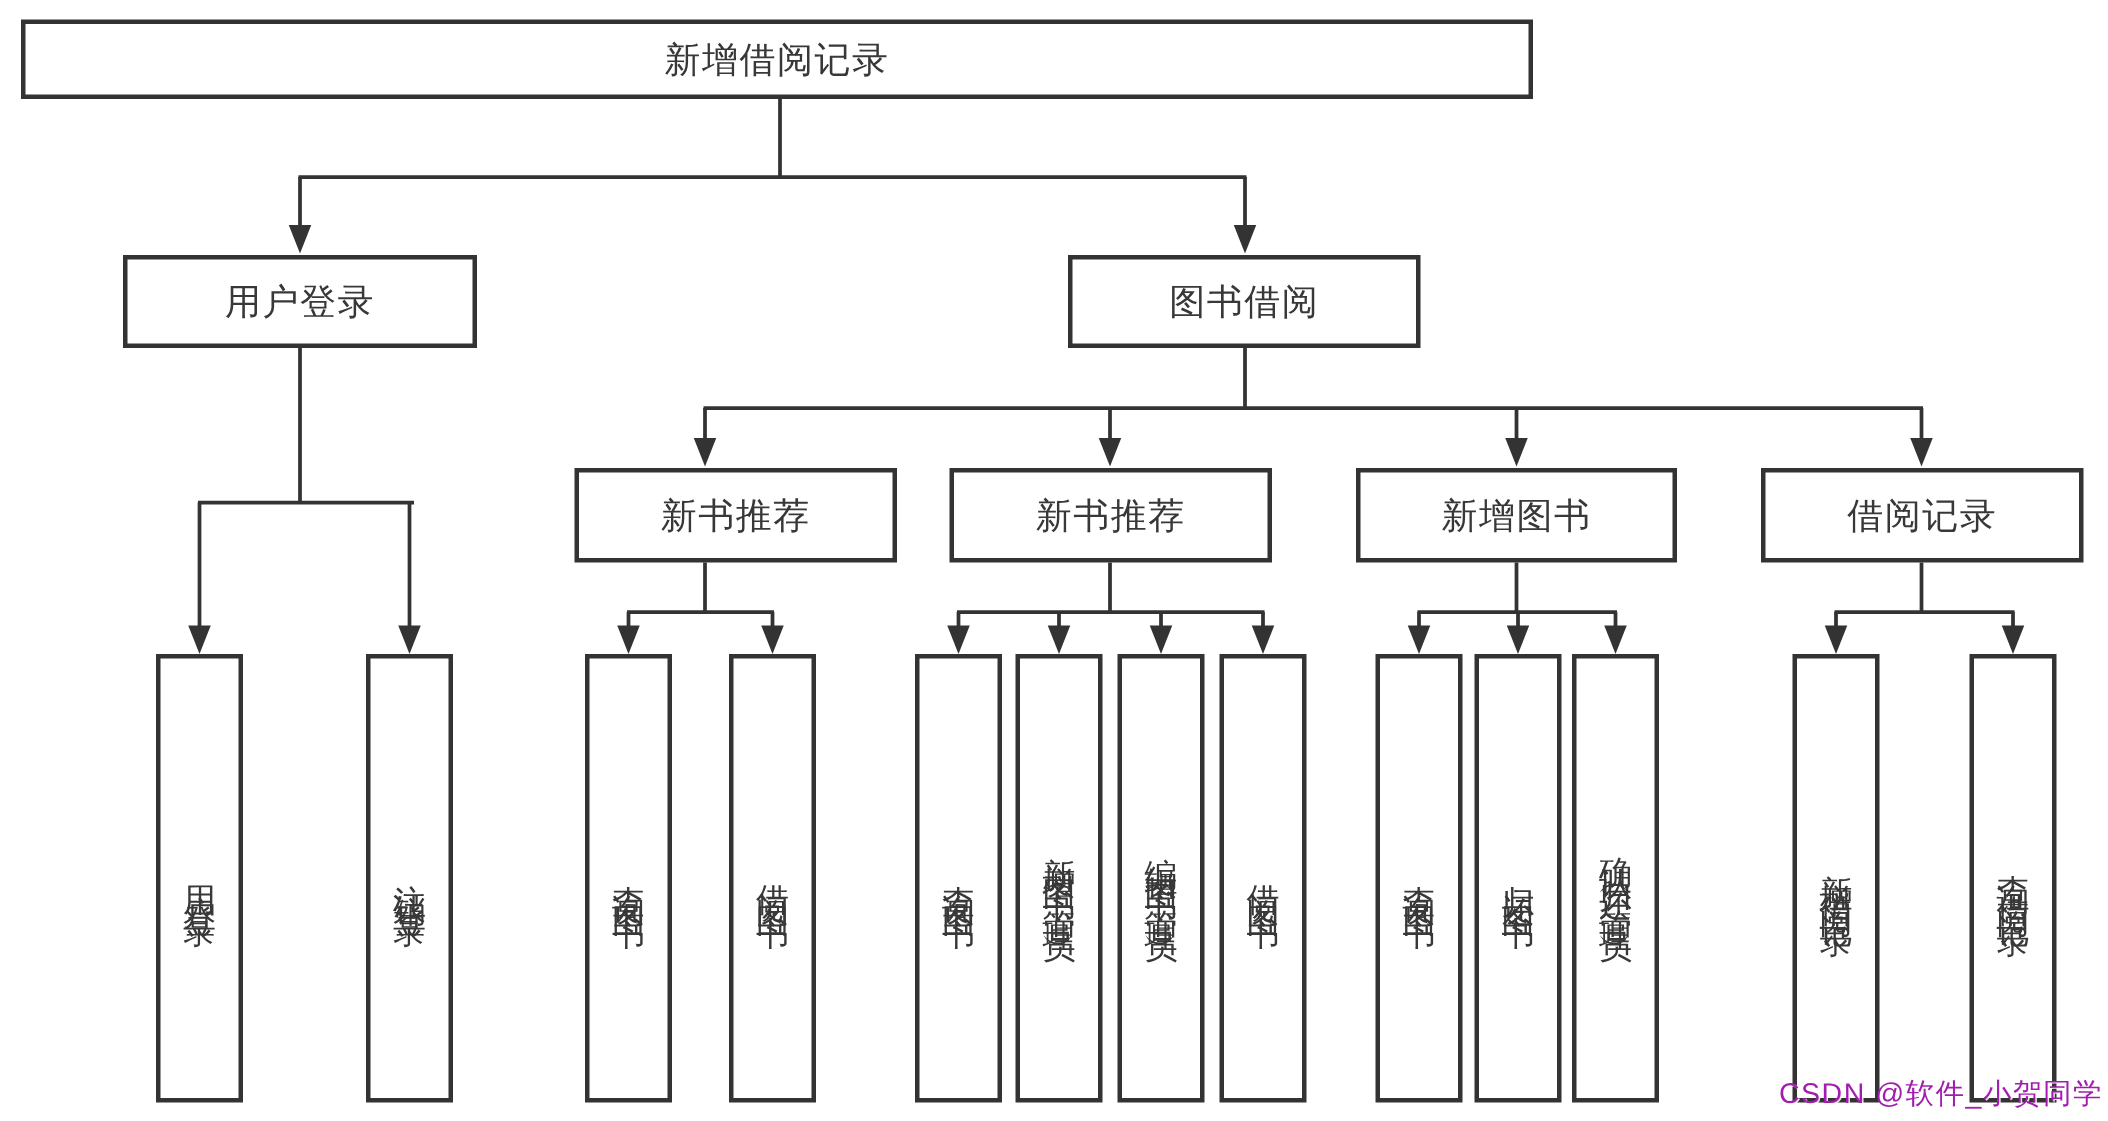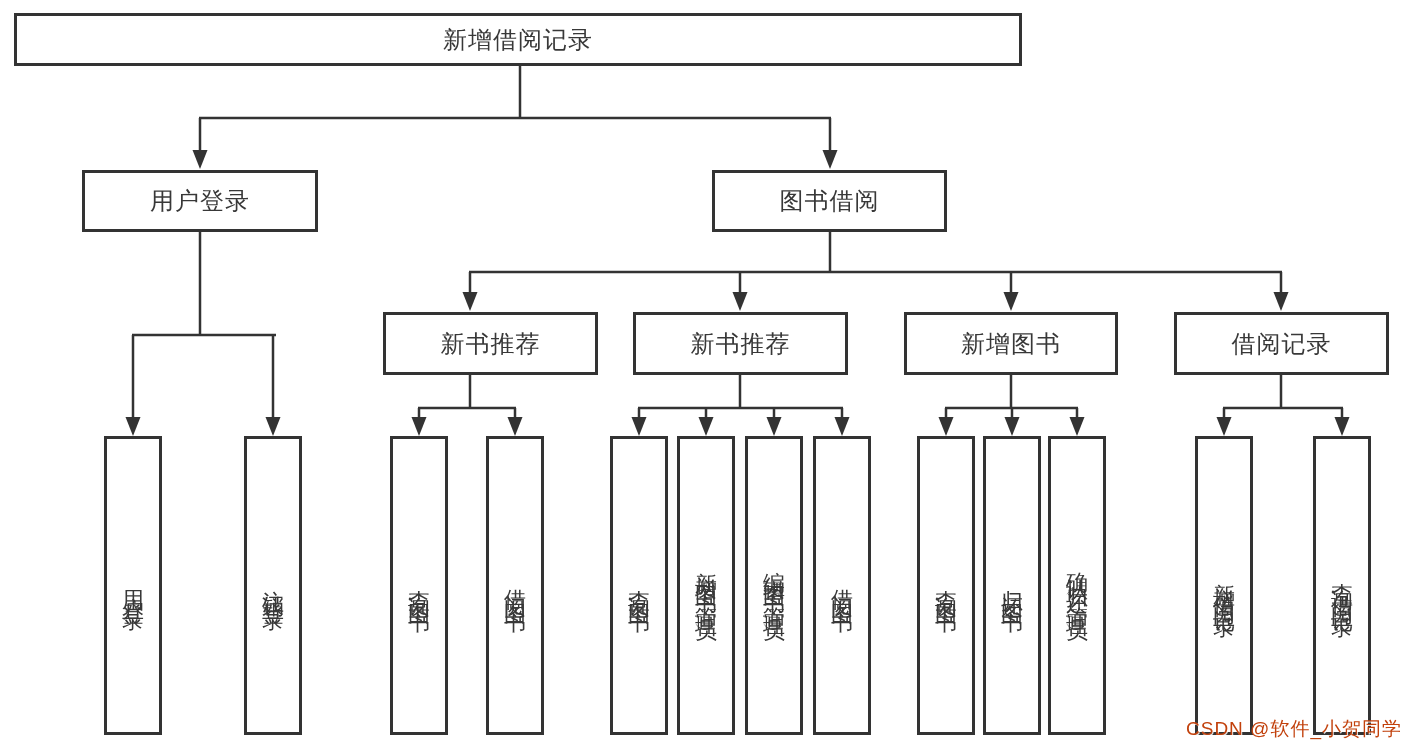--- a/index.html
+++ b/index.html
@@ -48,21 +48,21 @@
   .lf8  { left:813px;  }
   .lf9  { left:917px;  }
   .lf10 { left:983px;  }
   .lf11 { left:1048px; }
   .lf12 { left:1195px; }
   .lf13 { left:1313px; }
   .watermark {
     position:absolute;
     left:1186px; top:716px;
     font-size:19px;
-    color:#c2410c;
+    color:#a21caf;
     text-shadow:1px 1px 0 rgba(255,255,255,0.85);
     white-space:nowrap;
     letter-spacing:1px;
   }
 </style>
 </head>
 <body>
 
 <div class="stage">
 

